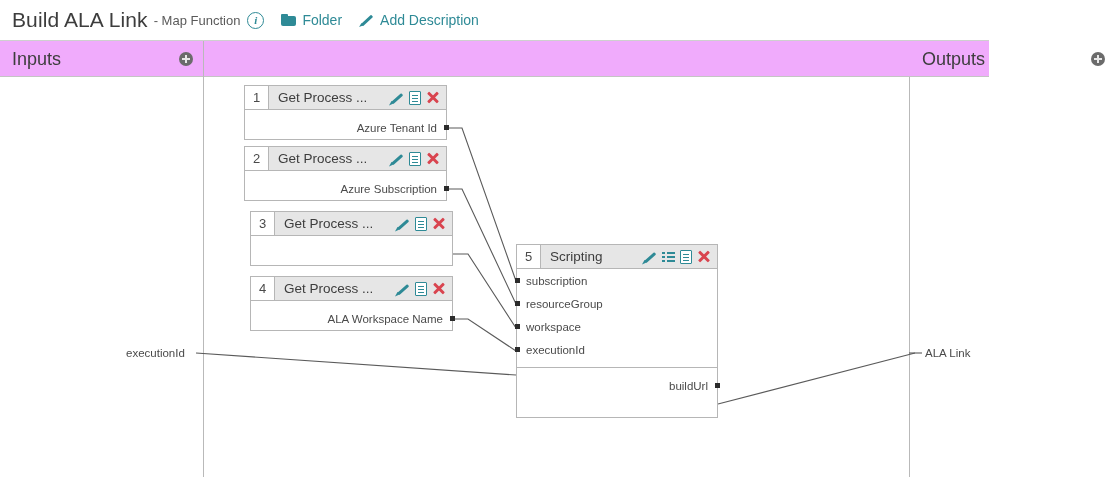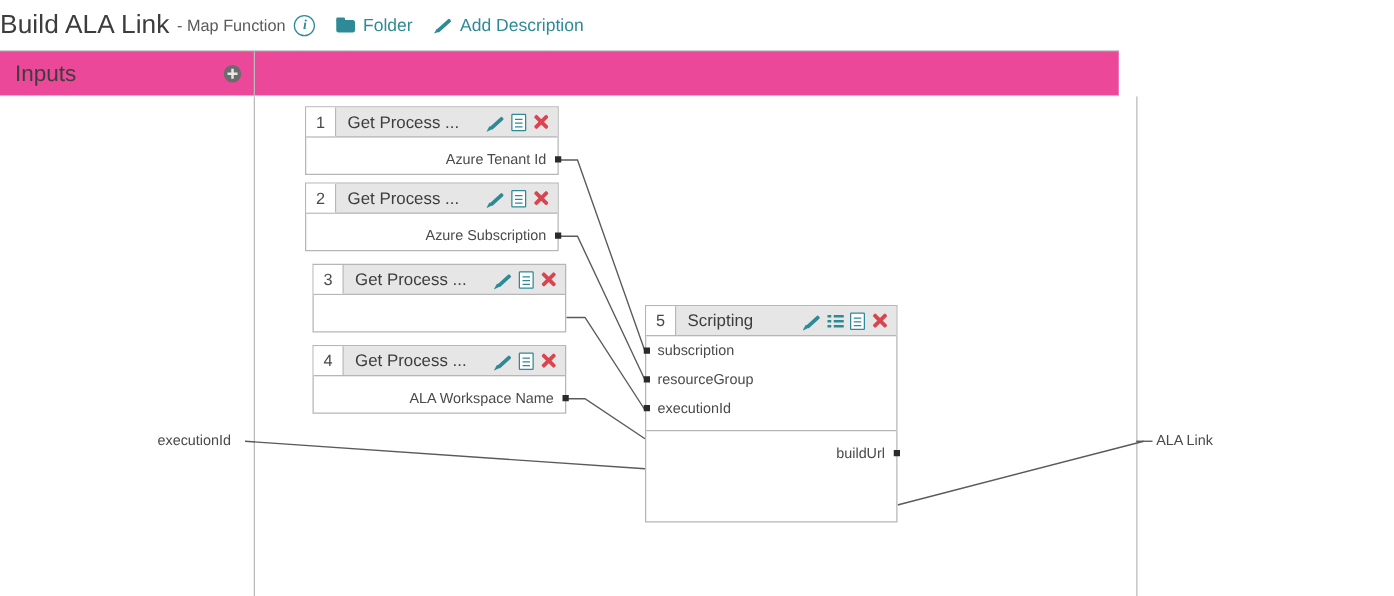--- a/index.html
+++ b/index.html
@@ -9,21 +9,21 @@
     font-family:"Liberation Sans", sans-serif;
     color:#3c3c3c;
     overflow:hidden;
     position:relative;
   }
   
   #titlebar{
     position:absolute;left:0;top:0;width:1115px;height:40px;
     background:#ffffff;
     display:flex;align-items:center;
-    box-sizing:border-box;
+    padding-left:12px;box-sizing:border-box;
   }
   #title-main{font-size:21px;color:#3d3d3d;font-weight:400;letter-spacing:.1px;}
   #title-sub{font-size:13px;color:#5a5a5a;margin-left:6px;}
   #info-icon{
     margin-left:7px;width:17px;height:17px;border-radius:50%;
     border:1.6px solid #2e8a96;color:#2e8a96;
     font-size:11px;font-style:italic;font-family:"Liberation Serif",serif;
     display:flex;align-items:center;justify-content:center;font-weight:700;
     box-sizing:border-box;cursor:pointer;
   }
@@ -45,22 +45,22 @@
     content:"";position:absolute;left:1px;top:6px;width:14px;height:3px;
     background:#2e8a96;transform:rotate(-42deg);border-radius:1px;
   }
   .pencil-glyph:after{
     content:"";position:absolute;left:0px;top:10px;width:4px;height:4px;
     background:#2e8a96;
     clip-path:polygon(0 100%,100% 60%,60% 0);
   }
   
   #colhdr{
-    position:absolute;left:0;top:40px;width:895px;height:37px;
-    background:#ec4899;border-top:1px solid #cfcfcf;border-bottom:1px solid #c4c4c4;
+    position:absolute;left:0;top:40px;width:989px;height:37px;
+    background:#f0abfc;border-top:1px solid #cfcfcf;border-bottom:1px solid #c4c4c4;
     box-sizing:border-box;
   }
   .colhdr-cell{
     position:absolute;top:0;height:36px;
     display:flex;align-items:center;box-sizing:border-box;
   }
   .colhdr-label{font-size:18px;color:#3d3d3d;padding-left:12px;}
   .plus-icon{
     position:absolute;right:10px;top:11px;
     width:14px;height:14px;border-radius:50%;background:#6b6b6b;
@@ -126,20 +126,24 @@
     <span class="pencil-glyph"></span>
     <span>Add Description</span>
   </span>
 </div>
 
 <div id="colhdr">
   <div class="colhdr-cell" style="left:0;width:204px;border-right:1px solid #b9b9b9;">
     <span class="colhdr-label">Inputs</span>
     <span class="plus-icon"></span>
   </div>
+  <div class="colhdr-cell" style="left:910px;width:205px;">
+    <span class="colhdr-label">Outputs</span>
+    <span class="plus-icon"></span>
+  </div>
 </div>
 
 <div id="canvas">
 
   <div class="vdiv" style="left:203px;"></div>
   <div class="vdiv" style="left:909px;"></div>
 
   <svg id="svg-wires">
     <g fill="none" stroke="#5a5a5a" stroke-width="1.1">
 
@@ -251,20 +255,24 @@
       <div class="port-row in">
         <span class="port-dot"></span>
         <span class="port-label">subscription</span>
       </div>
       <div class="port-row in">
         <span class="port-dot"></span>
         <span class="port-label">resourceGroup</span>
       </div>
       <div class="port-row in">
         <span class="port-dot"></span>
+        <span class="port-label">workspace</span>
+      </div>
+      <div class="port-row in">
+        <span class="port-dot"></span>
         <span class="port-label">executionId</span>
       </div>
       <div class="node-divider" style="margin-top:6px;"></div>
       <div class="port-row out" style="margin-top:6px;">
         <span class="port-label">buildUrl</span>
         <span class="port-dot"></span>
       </div>
     </div>
   </div>
 

